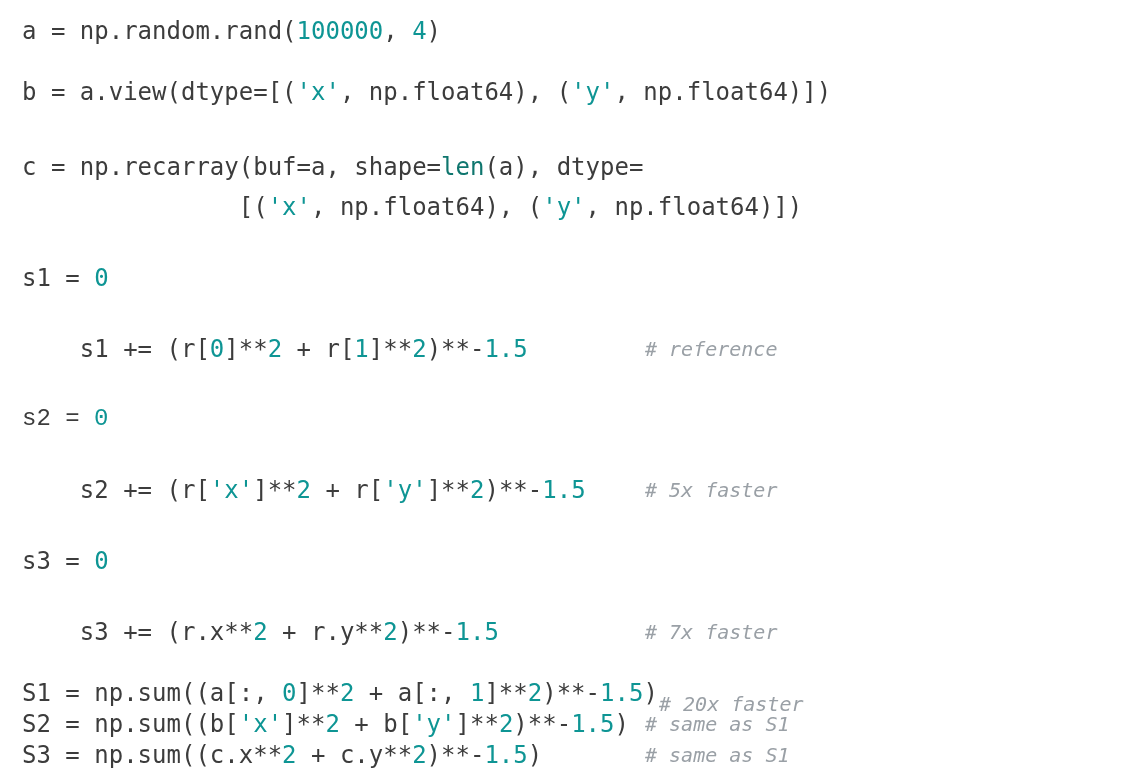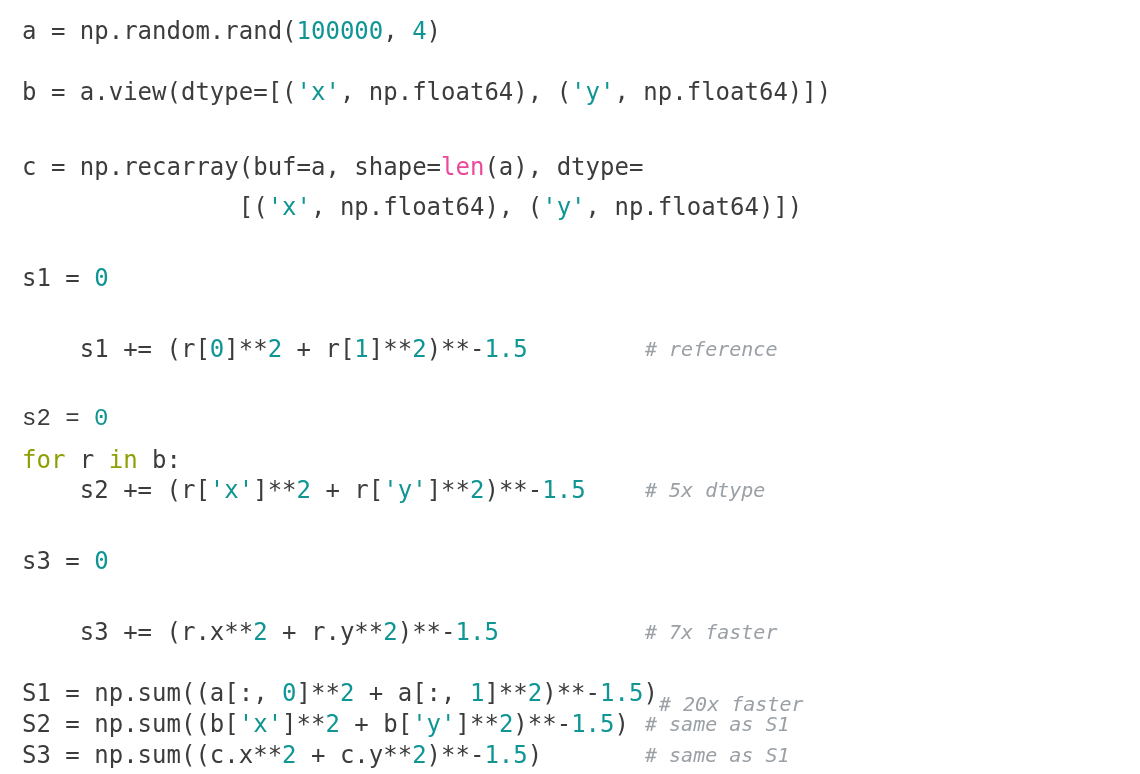--- a/index.html
+++ b/index.html
@@ -30,21 +30,21 @@
     font-size: 24px;
     letter-spacing: 0px;
     font-family: "DejaVu Sans Mono", "Liberation Mono", monospace;
     color: #3c3c3c;
   }
   .tok { white-space: pre; }
   .tok-plain   { color: #3c3c3c; }
   .tok-num     { color: #0e9594; }
   .tok-str     { color: #0e9594; }
   .tok-kw      { color: #8f9e02; }
-  .tok-builtin { color: #ec4899; }
+  .tok-builtin { color: #0f766e; }
   .comment-col {
     position: absolute;
     height: 40.7px;
     line-height: 40.7px;
     white-space: pre;
     font-size: 20px;
     font-family: "DejaVu Sans Mono", "Liberation Mono", monospace;
     color: #9aa0a6;
     font-style: italic;
   }
@@ -54,23 +54,22 @@
 
 <div id="code-listing">
     <div class="code-line" style="top: 3px;"><span class="tok tok-plain">a = np.random.rand(</span><span class="tok tok-num">100000</span><span class="tok tok-plain">, </span><span class="tok tok-num">4</span><span class="tok tok-plain">)</span></div>
     <div class="code-line" style="top: 64px;"><span class="tok tok-plain">b = a.view(dtype=[(</span><span class="tok tok-str">'x'</span><span class="tok tok-plain">, np.float64), (</span><span class="tok tok-str">'y'</span><span class="tok tok-plain">, np.float64)])</span></div>
     <div class="code-line" style="top: 139px;"><span class="tok tok-plain">c = np.recarray(buf=a, shape=</span><span class="tok tok-builtin">len</span><span class="tok tok-plain">(a), dtype=</span></div>
     <div class="code-line" style="top: 179px;"><span class="tok tok-plain">               [(</span><span class="tok tok-str">'x'</span><span class="tok tok-plain">, np.float64), (</span><span class="tok tok-str">'y'</span><span class="tok tok-plain">, np.float64)])</span></div>
     <div class="code-line" style="top: 250px;"><span class="tok tok-plain">s1 = </span><span class="tok tok-num">0</span></div>
     <div class="code-line" style="top: 321px;"><span class="tok tok-plain">    s1 += (r[</span><span class="tok tok-num">0</span><span class="tok tok-plain">]**</span><span class="tok tok-num">2</span><span class="tok tok-plain"> + r[</span><span class="tok tok-num">1</span><span class="tok tok-plain">]**</span><span class="tok tok-num">2</span><span class="tok tok-plain">)**-</span><span class="tok tok-num">1.5</span></div>
     <div class="comment-col" style="top: 321px; left: 637px;"># reference</div>
     <div class="code-line" style="top: 391px; font-family: Liberation Mono, monospace;"><span class="tok tok-plain">s2 = </span><span class="tok tok-num">0</span></div>
-    <div class="code-line" style="top: 432px;"><span class="tok tok-kw">for</span><span class="tok tok-plain"> r </span><span class="tok tok-kw">in</span><span class="tok tok-plain"> b:</span></div>
     <div class="code-line" style="top: 462px;"><span class="tok tok-plain">    s2 += (r[</span><span class="tok tok-str">'x'</span><span class="tok tok-plain">]**</span><span class="tok tok-num">2</span><span class="tok tok-plain"> + r[</span><span class="tok tok-str">'y'</span><span class="tok tok-plain">]**</span><span class="tok tok-num">2</span><span class="tok tok-plain">)**-</span><span class="tok tok-num">1.5</span></div>
-    <div class="comment-col" style="top: 462px; left: 637px;"># 5x dtype</div>
+    <div class="comment-col" style="top: 462px; left: 637px;"># 5x faster</div>
     <div class="code-line" style="top: 533px;"><span class="tok tok-plain">s3 = </span><span class="tok tok-num">0</span></div>
     <div class="code-line" style="top: 604px;"><span class="tok tok-plain">    s3 += (r.x**</span><span class="tok tok-num">2</span><span class="tok tok-plain"> + r.y**</span><span class="tok tok-num">2</span><span class="tok tok-plain">)**-</span><span class="tok tok-num">1.5</span></div>
     <div class="comment-col" style="top: 604px; left: 637px;"># 7x faster</div>
     <div class="code-line" style="top: 665px;"><span class="tok tok-plain">S1 = np.sum((a[:, </span><span class="tok tok-num">0</span><span class="tok tok-plain">]**</span><span class="tok tok-num">2</span><span class="tok tok-plain"> + a[:, </span><span class="tok tok-num">1</span><span class="tok tok-plain">]**</span><span class="tok tok-num">2</span><span class="tok tok-plain">)**-</span><span class="tok tok-num">1.5</span><span class="tok tok-plain">)</span></div>
     <div class="comment-col" style="top: 676px; left: 651px;"># 20x faster</div>
     <div class="code-line" style="top: 696px;"><span class="tok tok-plain">S2 = np.sum((b[</span><span class="tok tok-str">'x'</span><span class="tok tok-plain">]**</span><span class="tok tok-num">2</span><span class="tok tok-plain"> + b[</span><span class="tok tok-str">'y'</span><span class="tok tok-plain">]**</span><span class="tok tok-num">2</span><span class="tok tok-plain">)**-</span><span class="tok tok-num">1.5</span><span class="tok tok-plain">)</span></div>
     <div class="comment-col" style="top: 696px; left: 637px;"># same as S1</div>
     <div class="code-line" style="top: 727px;"><span class="tok tok-plain">S3 = np.sum((c.x**</span><span class="tok tok-num">2</span><span class="tok tok-plain"> + c.y**</span><span class="tok tok-num">2</span><span class="tok tok-plain">)**-</span><span class="tok tok-num">1.5</span><span class="tok tok-plain">)</span></div>
     <div class="comment-col" style="top: 727px; left: 637px;"># same as S1</div>
   </div>

